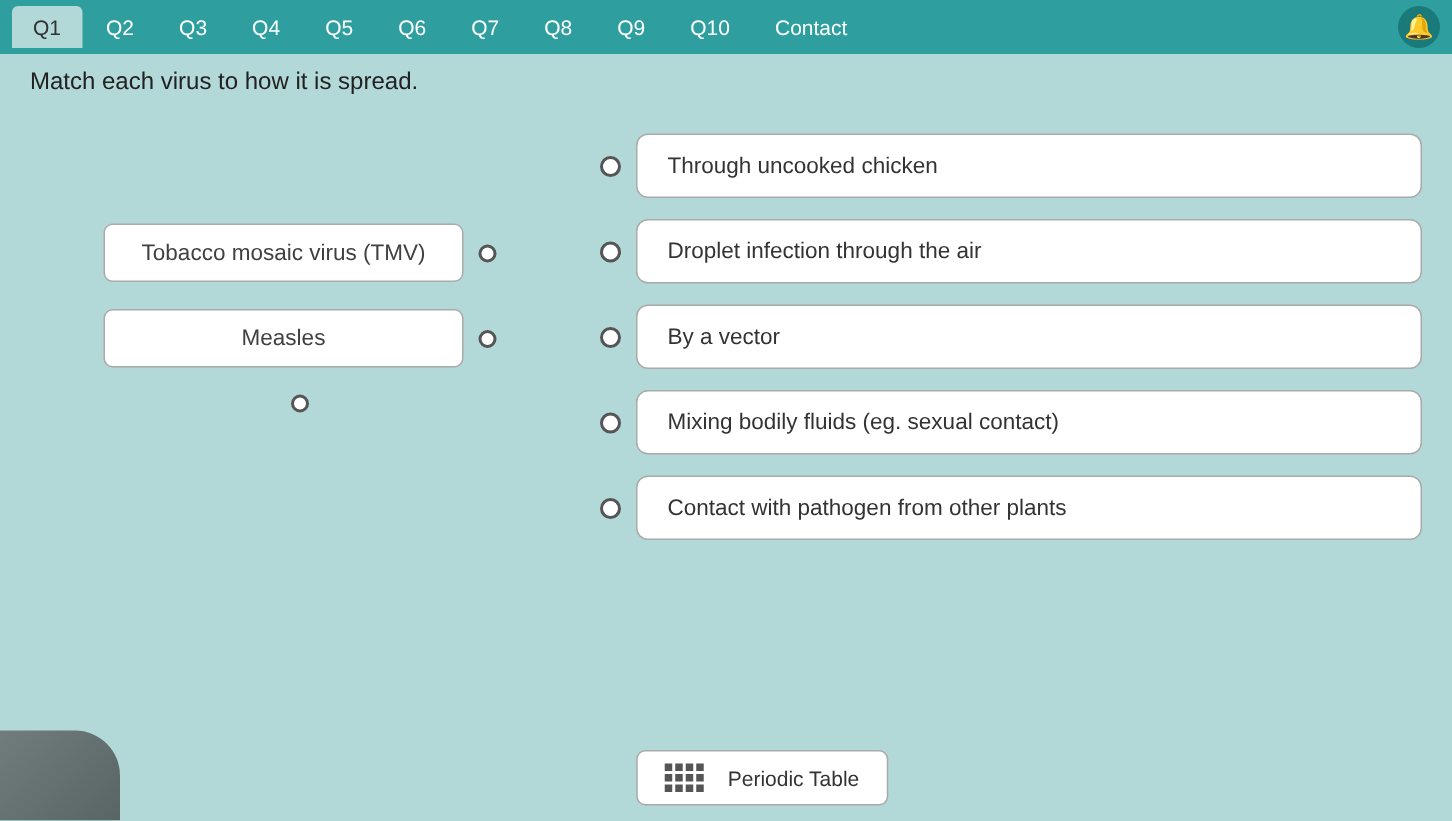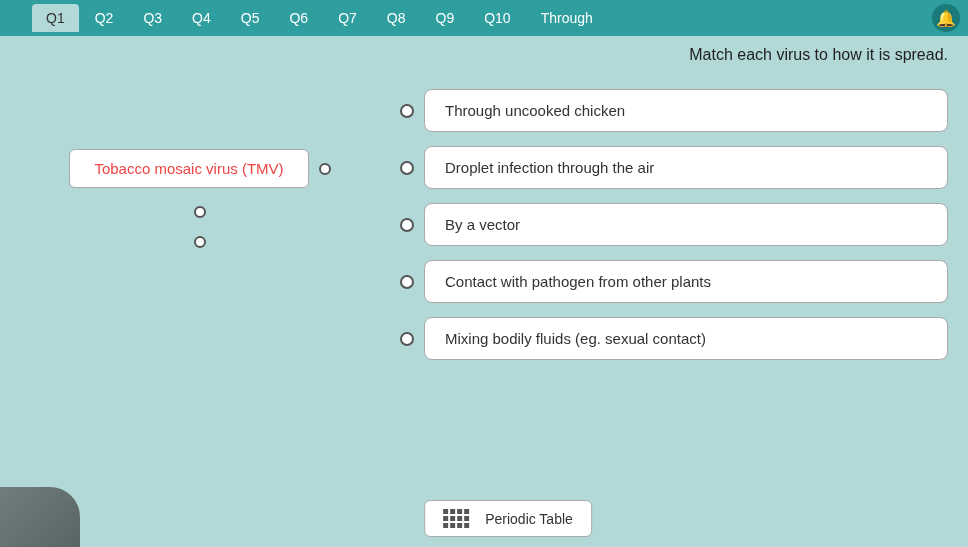--- a/index.html
+++ b/index.html
@@ -24,42 +24,40 @@
     .nav-tab {
       padding: 6px 14px;
       color: white;
       font-size: 14px;
       cursor: pointer;
       border-radius: 4px 4px 0 0;
     }
     .nav-tab.active {
       background: #b2d8d8;
       color: #333;
-      margin-left: 24px;
     }
     .nav-spacer { flex: 1; }
     .nav-icon {
       width: 28px;
       height: 28px;
       border-radius: 50%;
       background: #1a7a7a;
       display: flex;
       align-items: center;
       justify-content: center;
       color: white;
       font-size: 16px;
       cursor: pointer;
     }
 
     
     .question-text {
       padding: 10px 20px;
       font-size: 16px;
       color: #222;
-      text-align: right;
     }
 
     
     .main-content {
       display: flex;
       padding: 10px 20px;
       gap: 20px;
       margin-top: 5px;
     }
 
@@ -79,21 +77,21 @@
       gap: 10px;
     }
 
     .virus-card {
       background: white;
       border: 1.5px solid #aaa;
       border-radius: 6px;
       padding: 10px 20px;
       text-align: center;
       font-size: 15px;
-      color: #ef4444;
+      color: #404040;
       width: 240px;
     }
 
     .connector-dot {
       width: 12px;
       height: 12px;
       border-radius: 50%;
       border: 2px solid #555;
       background: white;
       flex-shrink: 0;
@@ -184,35 +182,36 @@
   <div class="nav-tab active">Q1</div>
   <div class="nav-tab">Q2</div>
   <div class="nav-tab">Q3</div>
   <div class="nav-tab">Q4</div>
   <div class="nav-tab">Q5</div>
   <div class="nav-tab">Q6</div>
   <div class="nav-tab">Q7</div>
   <div class="nav-tab">Q8</div>
   <div class="nav-tab">Q9</div>
   <div class="nav-tab">Q10</div>
-  <div class="nav-tab">Through</div>
+  <div class="nav-tab">Contact</div>
   <div class="nav-spacer"></div>
   <div class="nav-icon">🔔</div>
 </div>
 
 <div class="question-text">Match each virus to how it is spread.</div>
 
 <div class="main-content">
 
   <div class="left-side">
     <div class="virus-row">
       <div class="virus-card">Tobacco mosaic virus (TMV)</div>
       <div class="connector-dot"></div>
     </div>
     <div class="virus-row">
+      <div class="virus-card">Measles</div>
       <div class="connector-dot"></div>
     </div>
     <div class="virus-row">
       <div class="connector-dot"></div>
     </div>
   </div>
 
   <div class="right-side">
     <div class="answer-row">
       <div class="answer-dot"></div>
@@ -221,25 +220,25 @@
     <div class="answer-row">
       <div class="answer-dot"></div>
       <div class="answer-card">Droplet infection through the air</div>
     </div>
     <div class="answer-row">
       <div class="answer-dot"></div>
       <div class="answer-card">By a vector</div>
     </div>
     <div class="answer-row">
       <div class="answer-dot"></div>
+      <div class="answer-card">Mixing bodily fluids (eg. sexual contact)</div>
+    </div>
+    <div class="answer-row">
+      <div class="answer-dot"></div>
       <div class="answer-card">Contact with pathogen from other plants</div>
-    </div>
-    <div class="answer-row">
-      <div class="answer-dot"></div>
-      <div class="answer-card">Mixing bodily fluids (eg. sexual contact)</div>
     </div>
   </div>
 </div>
 
 <div class="bottom-bar">
   <button class="periodic-btn">
     <div class="grid-icon">
       <div class="grid-cell"></div>
         <div class="grid-cell"></div>
         <div class="grid-cell"></div>

